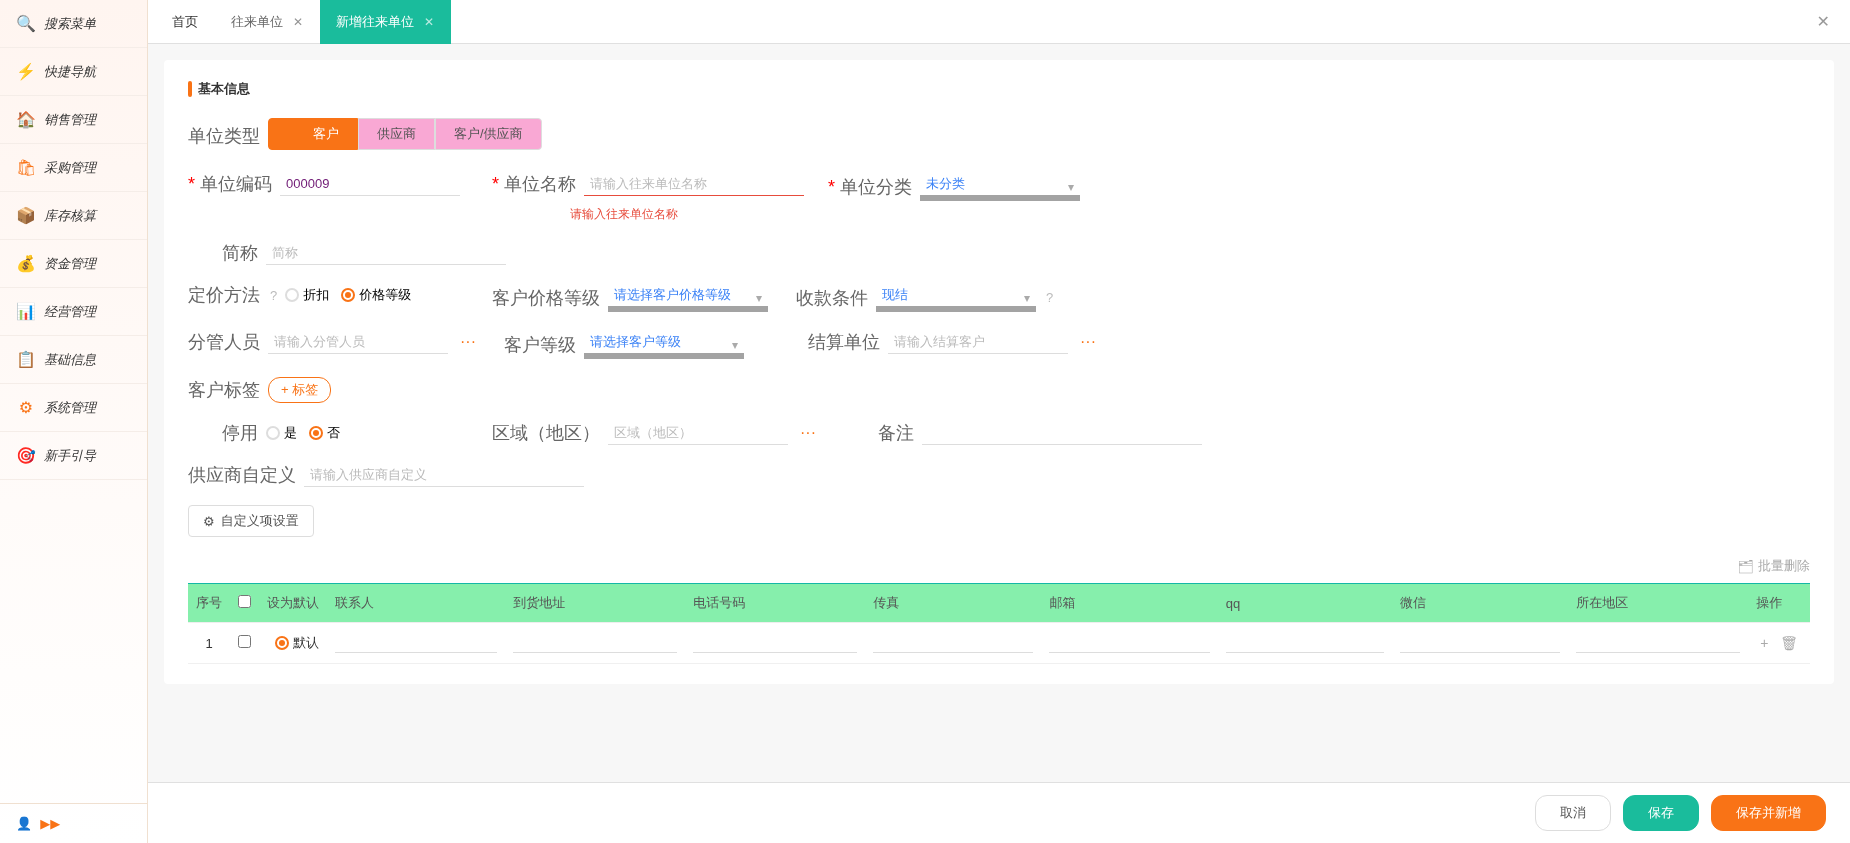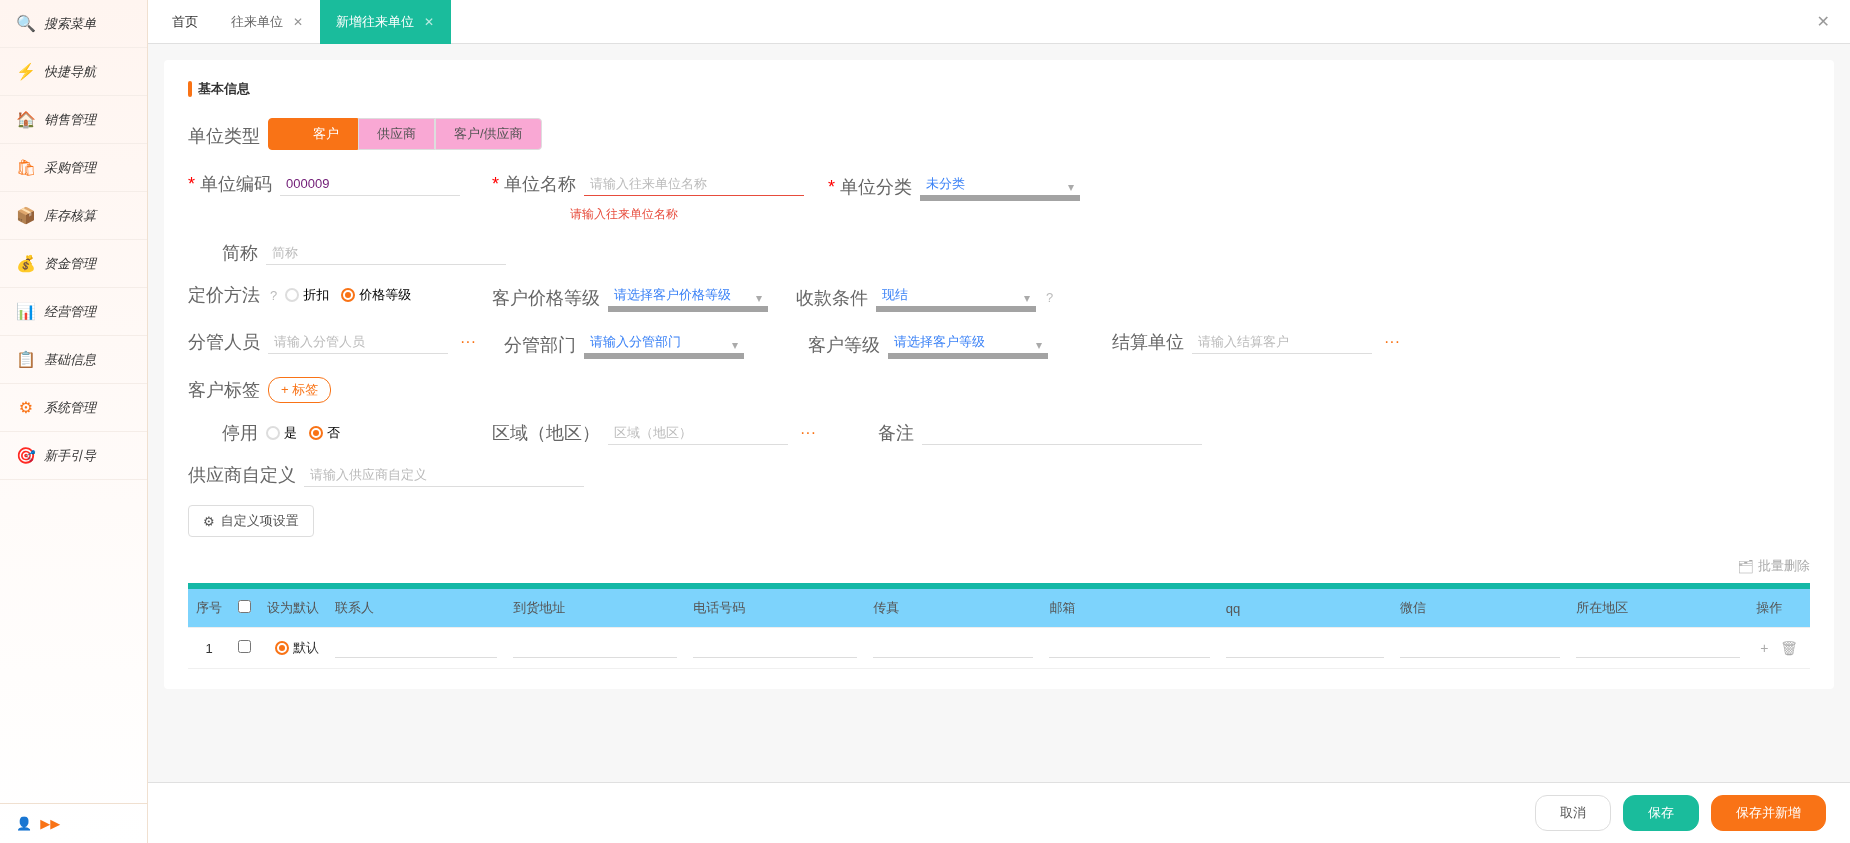--- a/index.html
+++ b/index.html
@@ -277,27 +277,27 @@
     }
 
     
     .data-table {
       width: 100%;
       border-collapse: collapse;
       background: #fff;
       font-size: 13px;
     }
     .data-table th {
-      background: #7dd3fc;
+      background: #86efac;
       padding: 10px 8px;
       text-align: left;
       color: #555;
       font-weight: normal;
       border-bottom: 1px solid #eee;
-      border-top: 6px solid #14b8a6;
+      border-top: 1px solid #14b8a6;
       white-space: nowrap;
     }
     .data-table td {
       padding: 10px 8px;
       border-bottom: 1px solid #f0f0f0;
       color: #333;
       vertical-align: middle;
     }
     .data-table td.center { text-align: center; }
     .batch-delete {
@@ -514,28 +514,20 @@
           <span class="help-icon">?</span>
         </div>
       </div>
 
       
       <div class="form-row">
         <div class="form-field">
           <span class="form-label">分管人员</span>
           <input type="text" class="form-input" placeholder="请输入分管人员" style="">
           <span class="dots-btn">···</span>
-        </div>
-        <div class="form-field">
-          <span class="form-label">分管部门</span>
-          <div class="select-wrapper">
-            <select>
-              <option value="">请输入分管部门</option>
-            </select>
-          </div>
         </div>
         <div class="form-field">
           <span class="form-label">客户等级</span>
           <div class="select-wrapper">
             <select>
               <option value="">请选择客户等级</option>
             </select>
           </div>
         </div>
         <div class="form-field">

